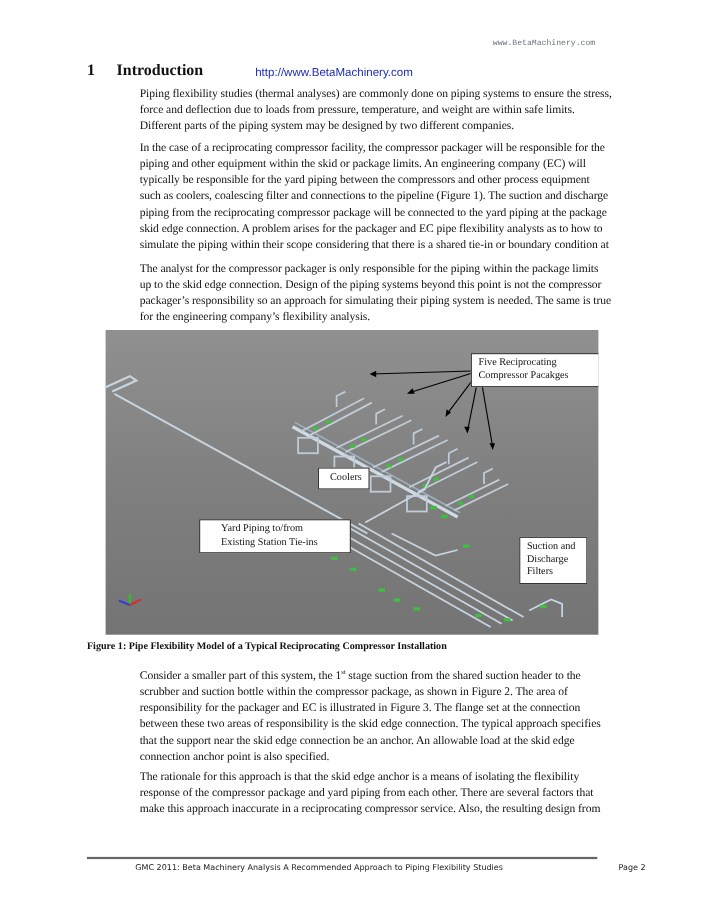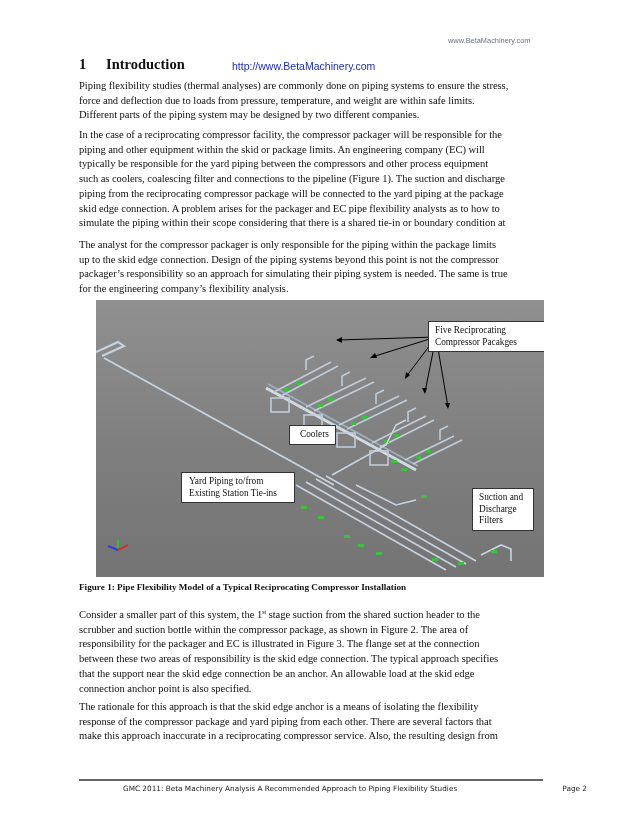--- a/index.html
+++ b/index.html
@@ -1,22 +1,22 @@
 <!DOCTYPE html>
 <html><head>
   <meta charset="utf-8">
   <style>
     html, body { margin: 0; padding: 0; background: #ffffff; }
     body { width: 638px; height: 826px; position: relative; overflow: hidden; font-family: "Liberation Serif", serif; color: #111; }
-    .hdr-small { position: absolute; left: 448px; top: 36px; font-family: Liberation Sans, sans-serif; font-size: 7.4px; color: #6a7380; }
+    .hdr-small { position: absolute; left: 448px; top: 36px; font-family: Liberation Mono, monospace; font-size: 7.4px; color: #6a7380; }
     .hdr-link { position: absolute; left: 232px; top: 42px; font-family: "Liberation Sans", sans-serif; font-size: 10.5px; color: #1c2db5; text-decoration: none; margin-top: 18px; }
     .h1 { position: absolute; left: 79px; top: 56px; font-size: 14.5px; font-weight: bold; margin: 0; }
     .h1 .num { display: inline-block; width: 27px; }
     .p { position: absolute; left: 79px; width: 470px; font-size: 10.55px; line-height: 14.7px; margin: 0; letter-spacing: -0.05px; }
-    .p span.ln { display: block; white-space: nowrap; }
+    .p span.ln { display: block; white-space: nowrap; margin-left: 48px; }
     .fig { position: absolute; left: 96px; top: 300px; width: 448px; height: 277px;
       background: linear-gradient(180deg, #909090 0%, #7e7e7e 55%, #747474 100%); overflow: hidden; }
     .fig svg { position: absolute; left: 0; top: 0; }
     .lbl { position: absolute; background: #fff; border: 1px solid #333; font-size: 9.3px; line-height: 11.5px; padding: 3px 6px; color: #111; }
     .cap { position: absolute; left: 79px; top: 582px; font-size: 9.2px; font-weight: bold; }
     .footer-line { position: absolute; left: 79px; top: 779px; width: 464px; height: 1.5px; background: #666; }
     .footer { position: absolute; left: 79px; top: 784px; width: 464px; font-family: "DejaVu Sans", sans-serif; font-size: 7.3px; color: #222; padding-left: 44px; }
     .footer .pg { position: absolute; right: 0; top: 0; }
     sup { font-size: 6px; vertical-align: 4px; line-height: 0; }
   </style>
@@ -125,21 +125,21 @@
       <polygon points="309,79 310,72 314,75"></polygon>
       <polygon points="329,94 326,88 331,88"></polygon>
       <polygon points="352,109 349,103 354,103"></polygon>
     </g>
   </svg>
   <div class="lbl" style="left:332px; top:21px; width:111px;">
     <div>Five Reciprocating</div>
     <div>Compressor Pacakges</div>
   </div>
   <div class="lbl" style="left:193px; top:125px;padding-left:10px;">Coolers</div>
-  <div class="lbl" style="left:85px; top:172px; width:98px; padding:3px 7px;">
+  <div class="lbl" style="left:85px; top:172px; width:98px; padding:3px 19px;">
     <div>Yard Piping to/from</div>
     <div>Existing Station Tie-ins</div>
   </div>
   <div class="lbl" style="left:376px; top:188px; width:48px;">
     <div>Suction and</div>
     <div>Discharge</div>
     <div>Filters</div>
   </div>
 </div>
 

